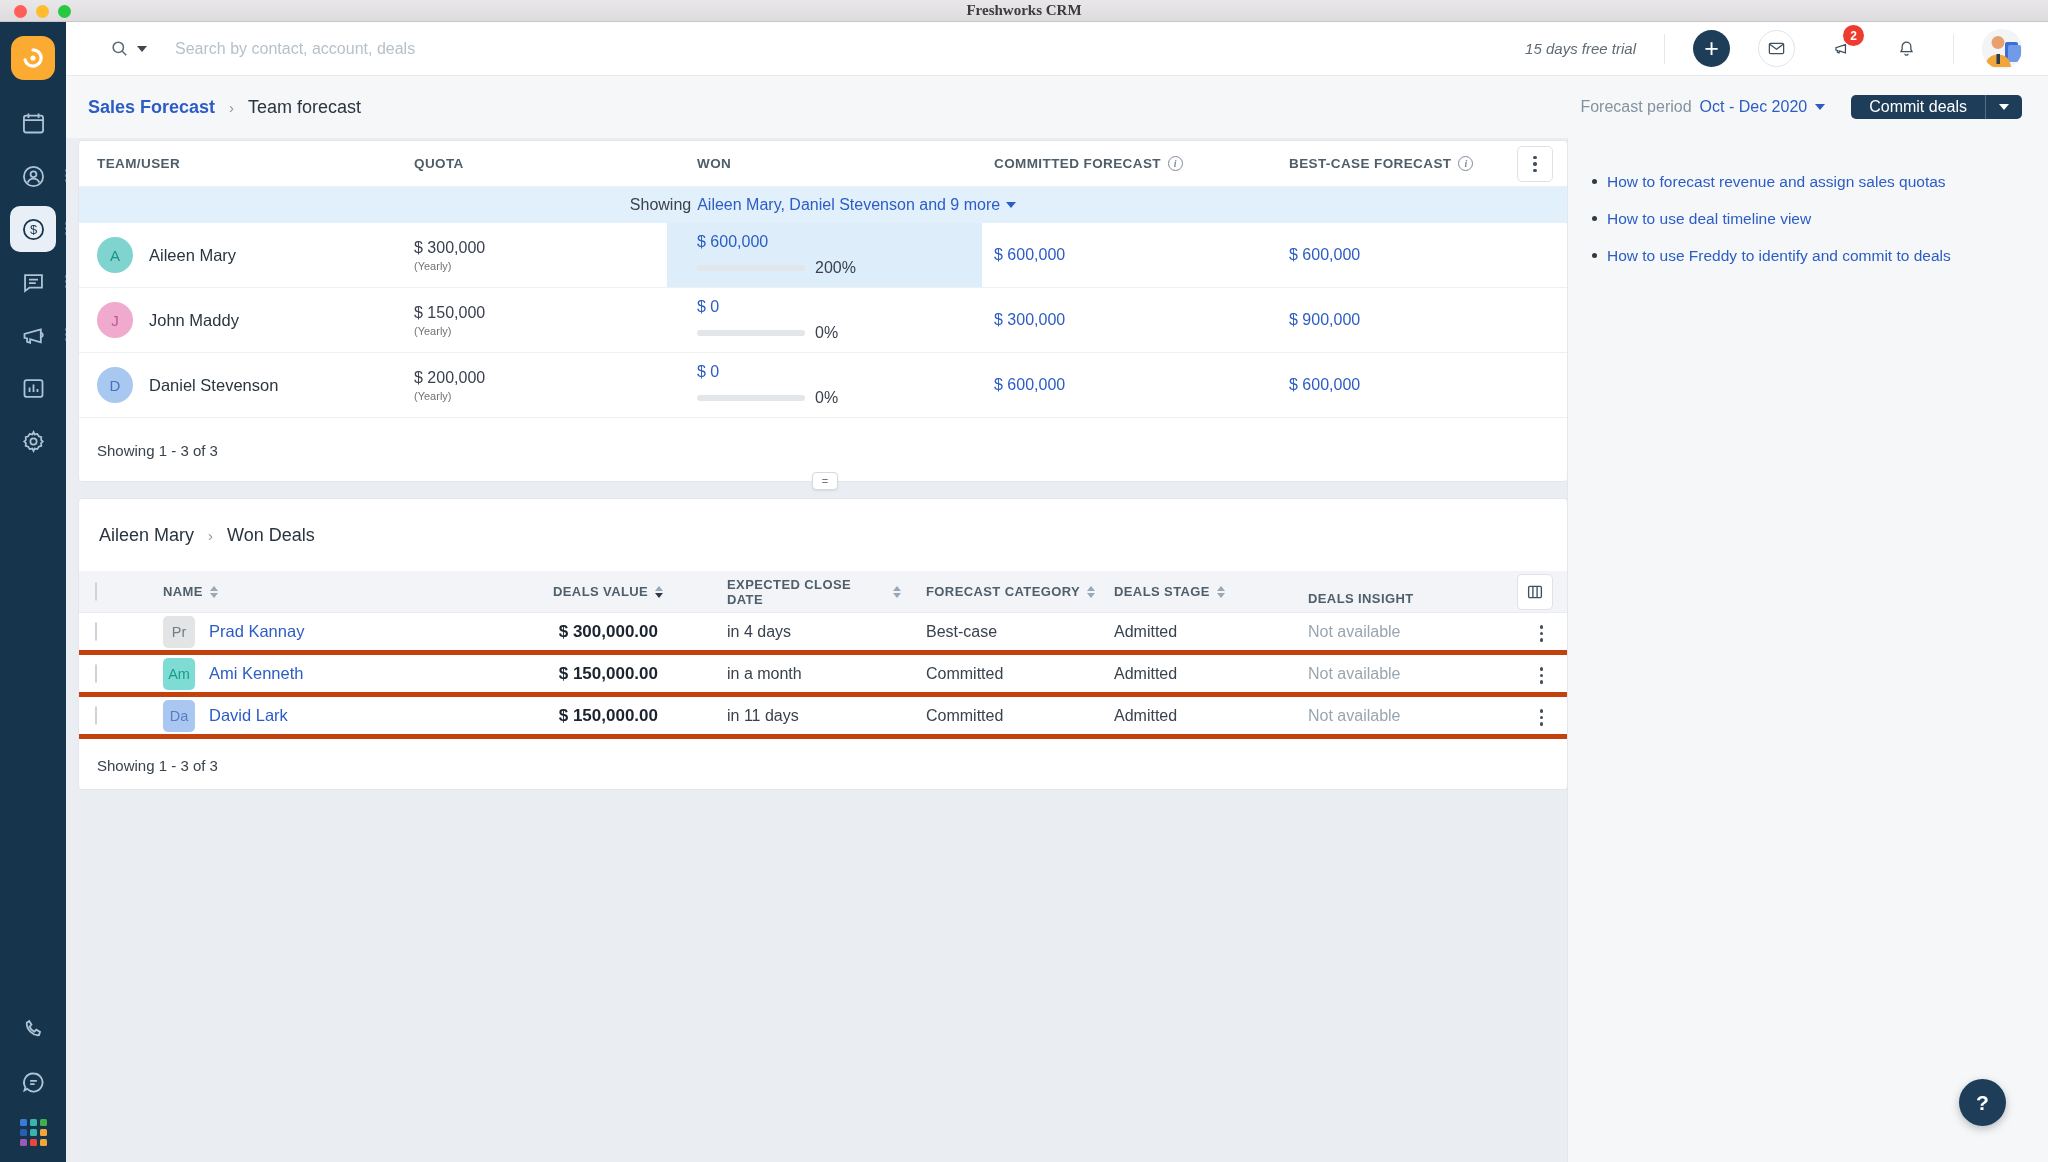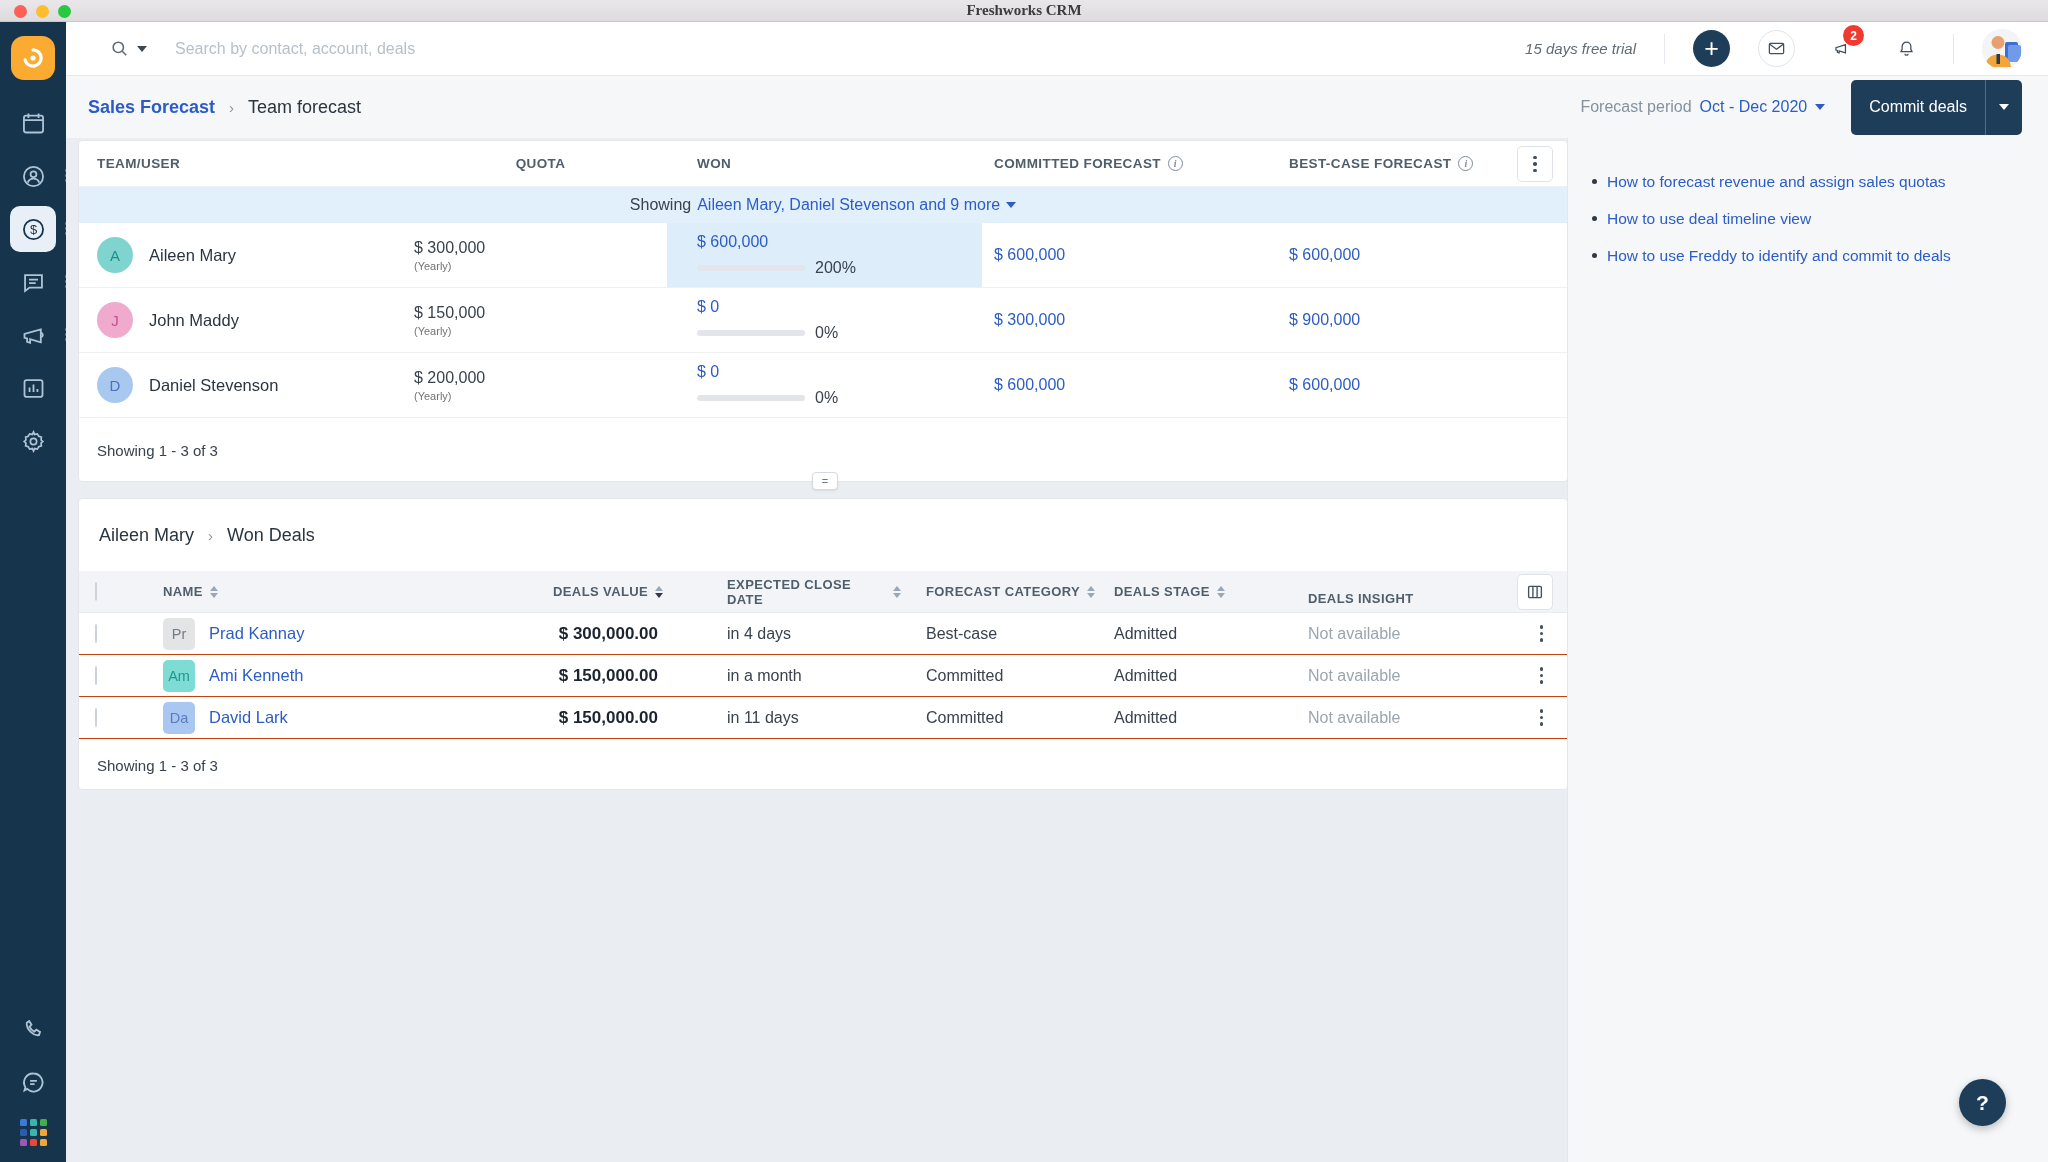--- a/index.html
+++ b/index.html
@@ -51,35 +51,35 @@
   
   .crumb-row{position:absolute;left:66px;top:76px;right:0;height:62px;display:flex;align-items:center;justify-content:space-between;padding:0 26px 0 22px;}
   .crumbs{display:flex;align-items:center;gap:14px;font-size:18px;}
   .crumb-link{color:#2c5cc5;font-weight:700;cursor:pointer;}
   .crumb-sep{color:#8a97a4;font-size:15px;}
   .crumb-cur{color:#2a3540;}
   .period-wrap{display:flex;align-items:center;gap:8px;font-size:16px;}
   .period-label{color:#8492a0;}
   .period-value{color:#2c5cc5;font-weight:500;cursor:pointer;}
   .caret-blue{width:0;height:0;border-left:5px solid transparent;border-right:5px solid transparent;border-top:6px solid #2c5cc5;display:inline-block;}
-  .commit-btn{margin-left:18px;display:flex;align-items:stretch;background:#1d3d59;border-radius:5px;overflow:hidden;cursor:pointer;height:55px;}
+  .commit-btn{margin-left:18px;display:flex;align-items:stretch;background:#1d3d59;border-radius:5px;overflow:hidden;cursor:pointer;height:24px;}
   .commit-main{color:#fff;font-size:16px;font-weight:500;display:flex;align-items:center;padding:0 18px;}
   .commit-caret{display:flex;align-items:center;padding:0 13px;border-left:1px solid rgba(255,255,255,.25);}
   .commit-caret .c{width:0;height:0;border-left:5px solid transparent;border-right:5px solid transparent;border-top:6px solid #fff;}
 
   
   .main-col-bg{position:absolute;left:66px;top:138px;width:1502px;bottom:0;background:#eaedf1;border-right:1px solid #e3e6ea;}
 
   
   .card{position:absolute;background:#fff;border:1px solid #e3e7eb;border-radius:4px;}
   .card1{left:78px;top:140px;width:1490px;height:342px;}
   .fgrid{display:grid;grid-template-columns:322px 266px 315px 289px 1fr;}
   .f-header{height:46px;align-items:center;border-bottom:1px solid #eef1f4;position:relative;}
   .fh{font-size:13.5px;font-weight:700;letter-spacing:.4px;color:#4f5e6b;display:flex;align-items:center;}
-  .fh.c0{padding-left:18px;}.fh.c1{padding-left:13px;justify-content:center;}.fh.c2{padding-left:30px;}.fh.c3{padding-left:12px;}.fh.c4{padding-left:18px;}
+  .fh.c0{padding-left:18px;}.fh.c1{padding-left:13px;}.fh.c2{padding-left:30px;}.fh.c3{padding-left:12px;}.fh.c4{padding-left:18px;}
   .info{width:15px;height:15px;border:1px solid #7e8c9a;border-radius:50%;font:italic 700 10px/13px "Liberation Serif",serif;color:#7e8c9a;text-align:center;margin-left:7px;cursor:pointer;}
   .boxbtn{position:absolute;right:14px;top:5px;width:36px;height:36px;border:1px solid #dfe3e8;border-radius:5px;background:#fff;display:flex;align-items:center;justify-content:center;cursor:pointer;}
   .kebab{display:flex;flex-direction:column;gap:3px;}
   .kebab b{width:3.5px;height:3.5px;border-radius:50%;background:#41505d;display:block;}
   .banner{height:36px;background:#e2f0fc;display:flex;align-items:center;justify-content:center;gap:6px;font-size:16px;}
   .banner-link{color:#2c5cc5;cursor:pointer;}
   .f-row{height:65px;border-bottom:1px solid #eef1f4;align-items:center;}
   .f-row:last-of-type{border-bottom:1px solid #eef1f4;}
   .cell-team{display:flex;align-items:center;gap:16px;padding-left:18px;font-size:16.5px;color:#2a3540;}
   .avc{width:36px;height:36px;border-radius:50%;display:flex;align-items:center;justify-content:center;font-size:15px;}
@@ -109,21 +109,21 @@
   .dgrid{display:grid;grid-template-columns:52px 400px 175px 195px 195px 195px 1fr;}
   .d-header{height:42px;background:#f2f4f7;align-items:center;position:relative;border-bottom:1px solid #e8ebef;}
   .dh{font-size:13px;font-weight:700;letter-spacing:.4px;color:#4f5e6b;display:flex;align-items:center;cursor:pointer;}
   .dh.n{padding-left:32px;}.dh.v{padding-left:22px;}.dh.d{padding-left:21px;}.dh.c{padding-left:25px;}.dh.s{padding-left:18px;}.dh.i{padding-left:17px;cursor:default;margin-top:13px;}
   .sort{display:inline-flex;flex-direction:column;gap:2px;margin-left:7px;}
   .sort i{width:0;height:0;border-left:4px solid transparent;border-right:4px solid transparent;display:block;}
   .sort .up{border-bottom:5px solid #9aa7b6;}
   .sort .dn{border-top:5px solid #9aa7b6;}
   .sort.desc .dn{border-top-color:#2f3a46;}
   .chk{width:20px;height:20px;border:1px solid #ccd3da;border-radius:4px;background:#fff;margin-left:16px;cursor:pointer;}
-  .d-row{height:42px;align-items:center;border-bottom:1px solid #c2410c;position:relative;}
+  .d-row{height:42px;align-items:center;border-bottom:5px solid #c2410c;position:relative;}
   .cell-name{display:flex;align-items:center;gap:14px;padding-left:32px;}
   .avs{width:32px;height:32px;border-radius:5px;display:flex;align-items:center;justify-content:center;font-size:14.5px;}
   .avs.gray{background:#e3e4e5;color:#737d87;}
   .avs.teal{background:#7edcd4;color:#1f9a90;}
   .avs.blue{background:#aac7f2;color:#5b7cc0;text-align:center;}
   .name-link{color:#2c5cc5;font-size:16.5px;font-weight:500;cursor:pointer;}
   .cell-val{font-size:17px;font-weight:700;color:#1c2430;text-align:right;padding-right:48px;}
   .cell-txt{font-size:16px;color:#39424d;}
   .cell-txt.d{padding-left:21px;}.cell-txt.c{padding-left:25px;}.cell-txt.s{padding-left:18px;}
   .cell-mut{font-size:16px;color:#9aa5af;padding-left:17px;}

